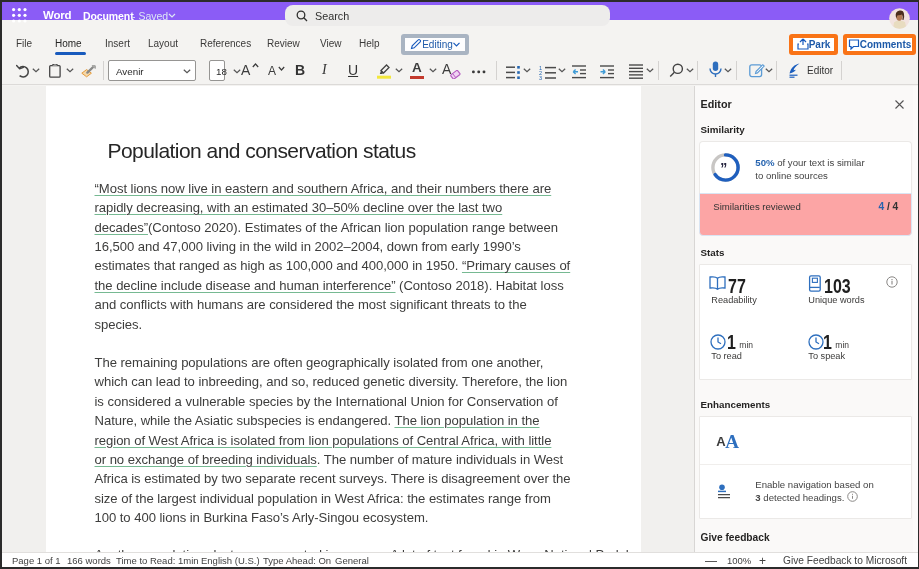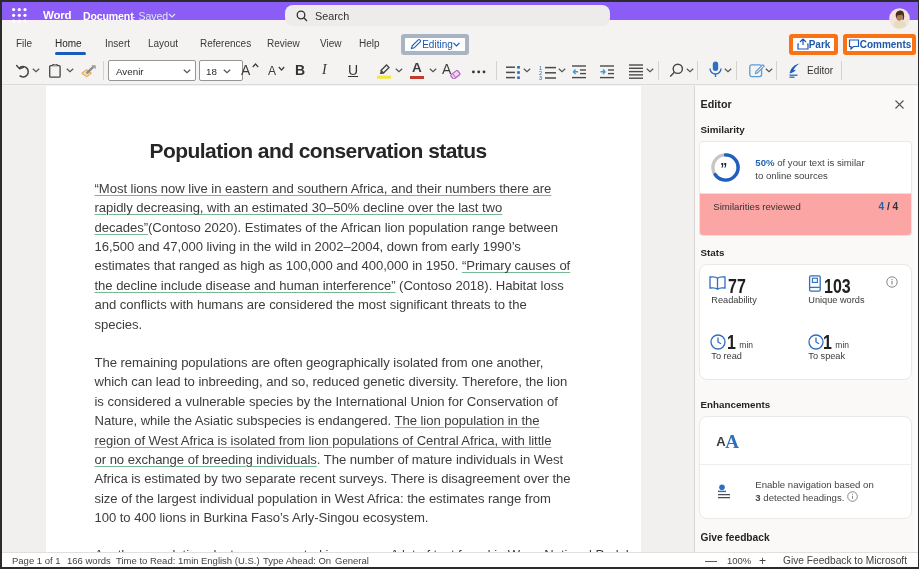--- a/index.html
+++ b/index.html
@@ -20,27 +20,27 @@
   .menuitem.sel { font-weight:normal; color:#262625; }
   #homeline { position:absolute; left:53px; top:23px; width:31px; height:2.6px; background:#185ABD; border-radius:2px; }
   .chromebtn { position:absolute; height:20.5px; background:#fff; border:4px solid #f97316; border-radius:3px; display:flex; align-items:center; justify-content:center; gap:0; font-size:10px; font-weight:bold; color:#1D59A8; }
   
   #toolbar { position:absolute; left:0; top:55px; width:100%; height:28px; background:#F4F3F1; border-bottom:1px solid #DCDAD8; }
   .sep { position:absolute; top:4px; width:1px; height:19px; background:#D4D2D0; }
   .tbox { position:absolute; top:3px; height:21px; background:#fff; border:1px solid #969593; border-radius:2px; font-size:9.8px; color:#2b2b2b; }
   
   #docarea { position:absolute; left:0; top:84px; width:692px; bottom:15px; background:#F1F0EE; }
   #page { position:absolute; left:44px; top:0; width:595px; height:100%; background:#fff; }
-  #h1 { position:absolute; left:105.5px; top:52.8px; font-size:21px; font-weight:bold; color:#262626; letter-spacing:-0.55px;margin-left:42px; }
+  #h1 { position:absolute; left:105.5px; top:52.8px; font-size:21px; font-weight:normal; color:#262626; letter-spacing:-0.55px; }
   .para { position:absolute; left:92.5px; font-size:13.1px; line-height:19.4px; color:#3d3d3c; white-space:pre; letter-spacing:-0.05px; }
   .gu { text-decoration:underline; text-decoration-color:#76B992; text-decoration-thickness:1.4px; text-underline-offset:1.8px; }
   
   #panel { position:absolute; left:692px; top:84px; right:0; bottom:15px; background:#FAF9F8; border-left:1px solid #D8D6D4; }
   .ptitle { position:absolute; left:5.5px; font-weight:bold; color:#252423; }
-  .card { position:absolute; left:4.3px; width:213px; background:#fff; border:1px solid #EBE9E7; border-radius:8px; }
+  .card { position:absolute; left:4.3px; width:213px; background:#fff; border:1px solid #EBE9E7; border-radius:1px; }
   
   #statusbar { position:absolute; left:0; bottom:0; width:100%; height:15px; background:#fff; border-top:1px solid #E1DFDD; font-size:9.5px; color:#424242; }
   #statusbar span { position:absolute; top:2px; }
   svg { display:block; }
 </style>
 </head>
 <body>
 <div id="app">
 
   <div id="topbar">
@@ -144,21 +144,21 @@
     </svg>
     <div class="sep" style="left:101px"></div>
 
     <div class="tbox" style="left:106px; width:88px;">
       <span style="position:absolute;left:7px;top:5px;">Avenir</span>
       <svg class="abs" style="left:74px;top:8px" width="8" height="5">
           <path d="M0.8 0.8 L4 3.8 L7.2 0.8" stroke="#555" stroke-width="1.2" fill="none"></path>
         </svg>
     </div>
 
-    <div class="tbox" style="left:197px; width:44px;">
+    <div class="tbox" style="left:207px; width:16px;">
       <span style="position:absolute;left:6px;top:5px;">18</span>
       <svg class="abs" style="left:23px;top:8px" width="8" height="5">
           <path d="M0.8 0.8 L4 3.8 L7.2 0.8" stroke="#555" stroke-width="1.2" fill="none"></path>
         </svg>
     </div>
 
     <span class="abs" style="left:239px;top:5px;font-size:14px;color:#3c3c3c">A</span>
     <svg class="abs" style="left:250px;top:6px" width="7" height="5">
         <path d="M0.8 4 L3.5 1 L6.2 4" stroke="#3c3c3c" stroke-width="1.2" fill="none"></path>
       </svg>

